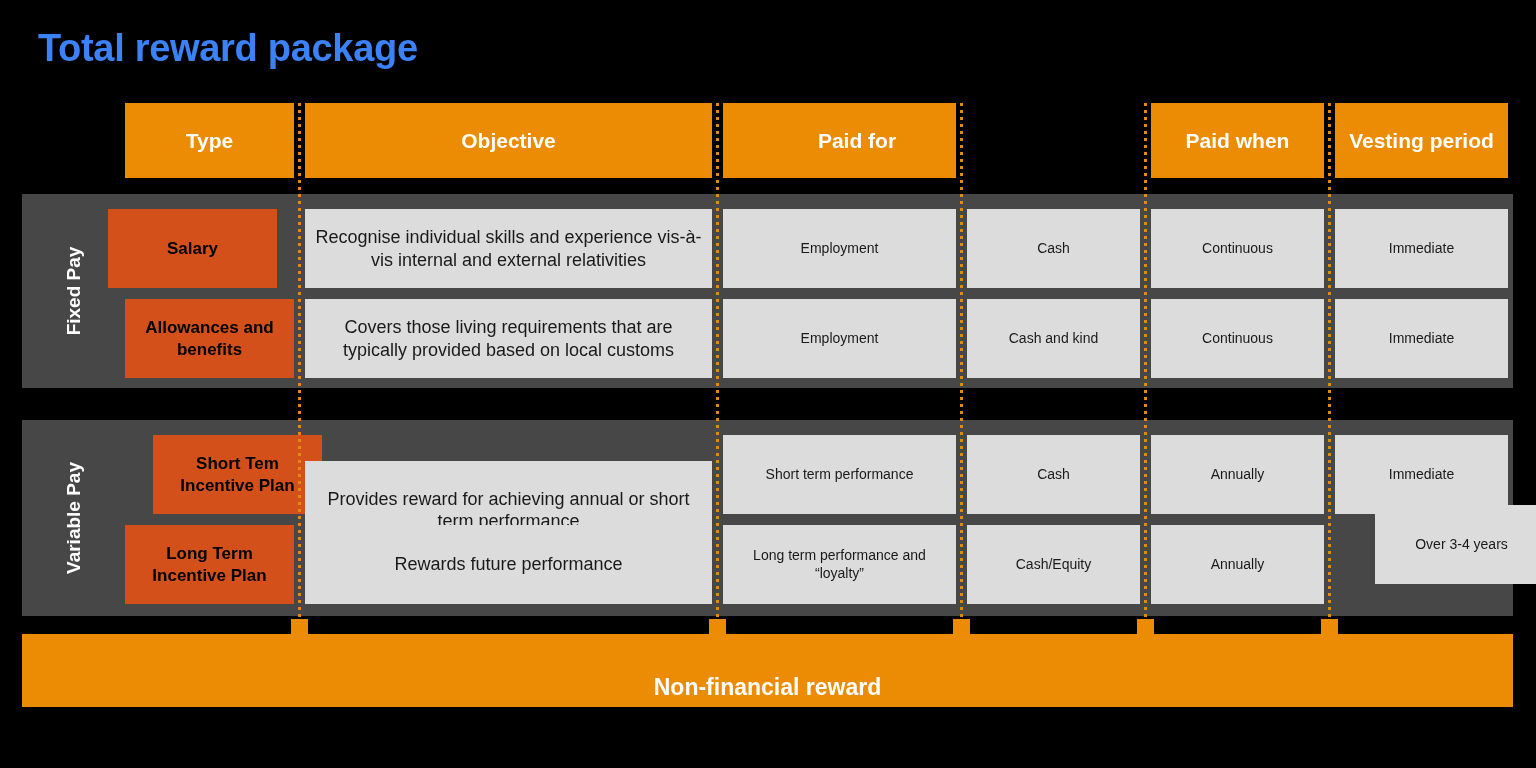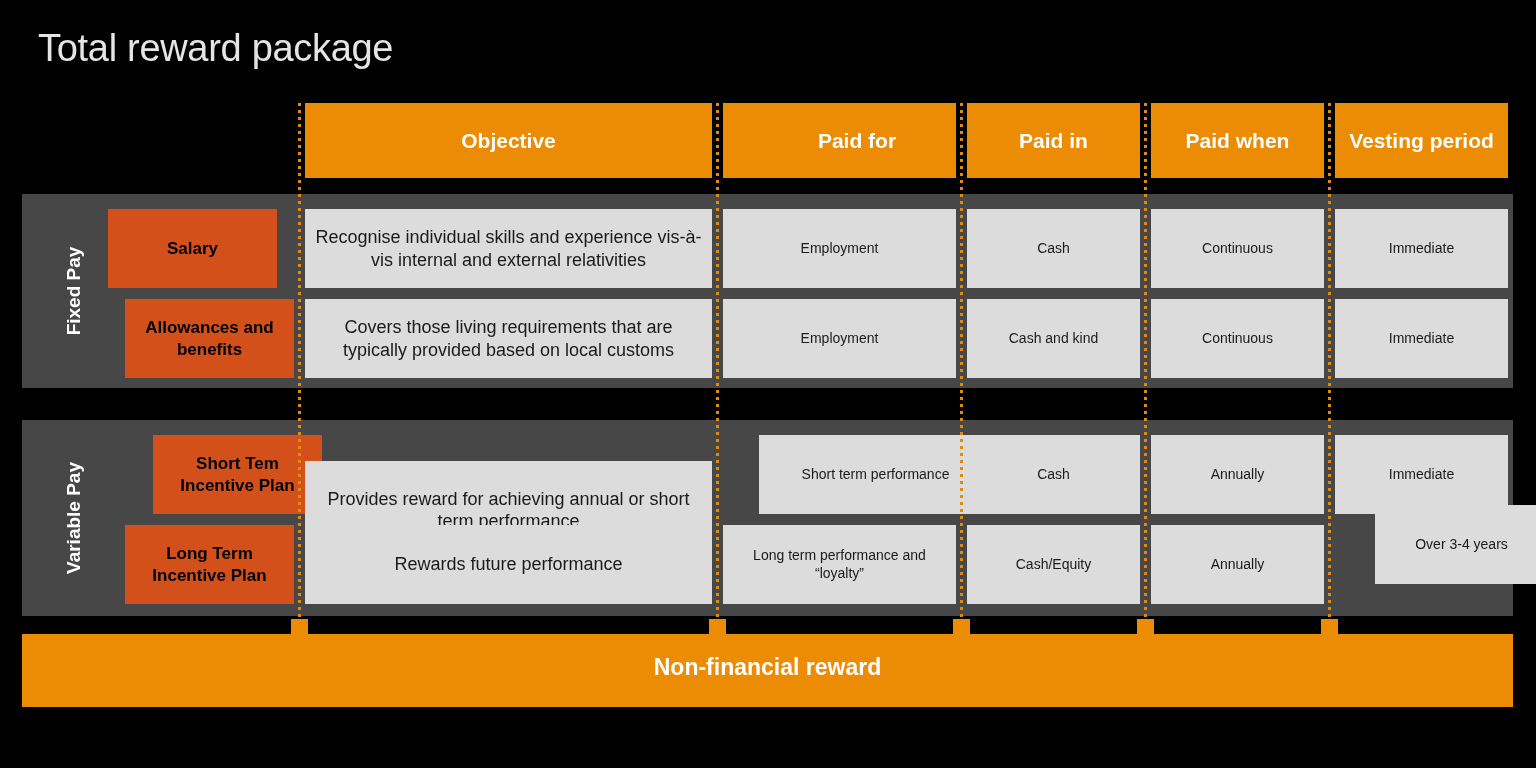--- a/index.html
+++ b/index.html
@@ -22,22 +22,22 @@
     height: 768px;
     background: #000000;
   }
 
   
   #page-title {
     position: absolute;
     left: 38px;
     top: 28px;
     font-size: 38px;
-    font-weight: normal;
-    color: #e5e5e5;
+    font-weight: bold;
+    color: #3b82f6;
     letter-spacing: -0.3px;
     line-height: 1.1;
     white-space: nowrap;
   }
 
   
   #header-row {
     position: absolute;
     left: 0; top: 103px;
     width: 1536px;
@@ -142,21 +142,21 @@
   #banner {
     position: absolute;
     left: 22px;
     top: 634px;
     width: 1491px;
     height: 73px;
     background: #ec8b04;
     display: flex;
     flex-direction: column;
     align-items: center;
-    justify-content: center;
+    justify-content: flex-end;
     z-index: 8;
   }
   #banner-title {
     color: #ffffff;
     font-size: 23px;
     font-weight: bold;
     margin-bottom: 6px;
   }
   #banner-subtitle {
     color: #000000;
@@ -167,23 +167,23 @@
   }
 </style>
 </head>
 <body>
 
 <div id="slide">
 
   <div id="page-title">Total reward package</div>
 
   <div id="header-row">
+      <div class="col-header" style="left: 125px; width: 169px;">Type</div>
       <div class="col-header" style="left: 305px; width: 407px;">Objective</div>
       <div class="col-header" style="left: 723px; width: 233px; padding-left: 39px;">Paid for</div>
-      <div class="col-header" style="left: 967px; width: 173px;">Paid in</div>
       <div class="col-header" style="left: 1151px; width: 173px;">Paid when</div>
       <div class="col-header" style="left: 1335px; width: 173px;">Vesting period</div>
     </div>
 
   <div id="dotted-layer">
       <div class="dotted-line" style="left: 298px;"></div>
       <div class="dot-nub" style="left: 291px; top: 619px;"></div>
       <div class="dotted-line" style="left: 716px;"></div>
       <div class="dot-nub" style="left: 709px; top: 619px;"></div>
       <div class="dotted-line" style="left: 960px;"></div>
@@ -214,21 +214,21 @@
       <div class="cell cell-plain" style="left: 1151px; width: 173px; top: 209px; height: 79px;">Continuous</div>
       <div class="cell cell-plain" style="left: 1335px; width: 173px; top: 209px; height: 79px;">Immediate</div>
       <div class="cell cell-type" style="left: 125px; width: 169px; top: 299px; height: 79px;">Allowances and benefits</div>
       <div class="cell cell-plain cell-objective" style="left: 305px; width: 407px; top: 299px; height: 79px;">Covers those living requirements that are typically provided based on local customs</div>
       <div class="cell cell-plain" style="left: 723px; width: 233px; top: 299px; height: 79px;">Employment</div>
       <div class="cell cell-plain" style="left: 967px; width: 173px; top: 299px; height: 79px;">Cash and kind</div>
       <div class="cell cell-plain" style="left: 1151px; width: 173px; top: 299px; height: 79px;">Continuous</div>
       <div class="cell cell-plain" style="left: 1335px; width: 173px; top: 299px; height: 79px;">Immediate</div>
       <div class="cell cell-type" style="left: 125px; width: 169px; top: 435px; height: 79px; margin-left: 28px;">Short Tem Incentive Plan</div>
       <div class="cell cell-plain cell-objective" style="left: 305px; width: 407px; top: 461px; height: 98px;">Provides reward for achieving annual or short term performance</div>
-      <div class="cell cell-plain" style="left: 723px; width: 233px; top: 435px; height: 79px; margin-left: 36px;">Short term performance</div>
+      <div class="cell cell-plain" style="left: 723px; width: 233px; top: 435px; height: 79px;">Short term performance</div>
       <div class="cell cell-plain" style="left: 967px; width: 173px; top: 435px; height: 79px;">Cash</div>
       <div class="cell cell-plain" style="left: 1151px; width: 173px; top: 435px; height: 79px;">Annually</div>
       <div class="cell cell-plain" style="left: 1335px; width: 173px; top: 435px; height: 79px;">Immediate</div>
       <div class="cell cell-type" style="left: 125px; width: 169px; top: 525px; height: 79px;">Long Term Incentive Plan</div>
       <div class="cell cell-plain cell-objective" style="left: 305px; width: 407px; top: 525px; height: 79px;">Rewards future performance</div>
       <div class="cell cell-plain" style="left: 723px; width: 233px; top: 525px; height: 79px;">Long term performance and “loyalty”</div>
       <div class="cell cell-plain" style="left: 967px; width: 173px; top: 525px; height: 79px;">Cash/Equity</div>
       <div class="cell cell-plain" style="left: 1151px; width: 173px; top: 525px; height: 79px;">Annually</div>
       <div class="cell cell-plain" style="left: 1335px; width: 173px; top: 505px; height: 79px; margin-left: 40px;">Over 3-4 years</div>
     </div>

